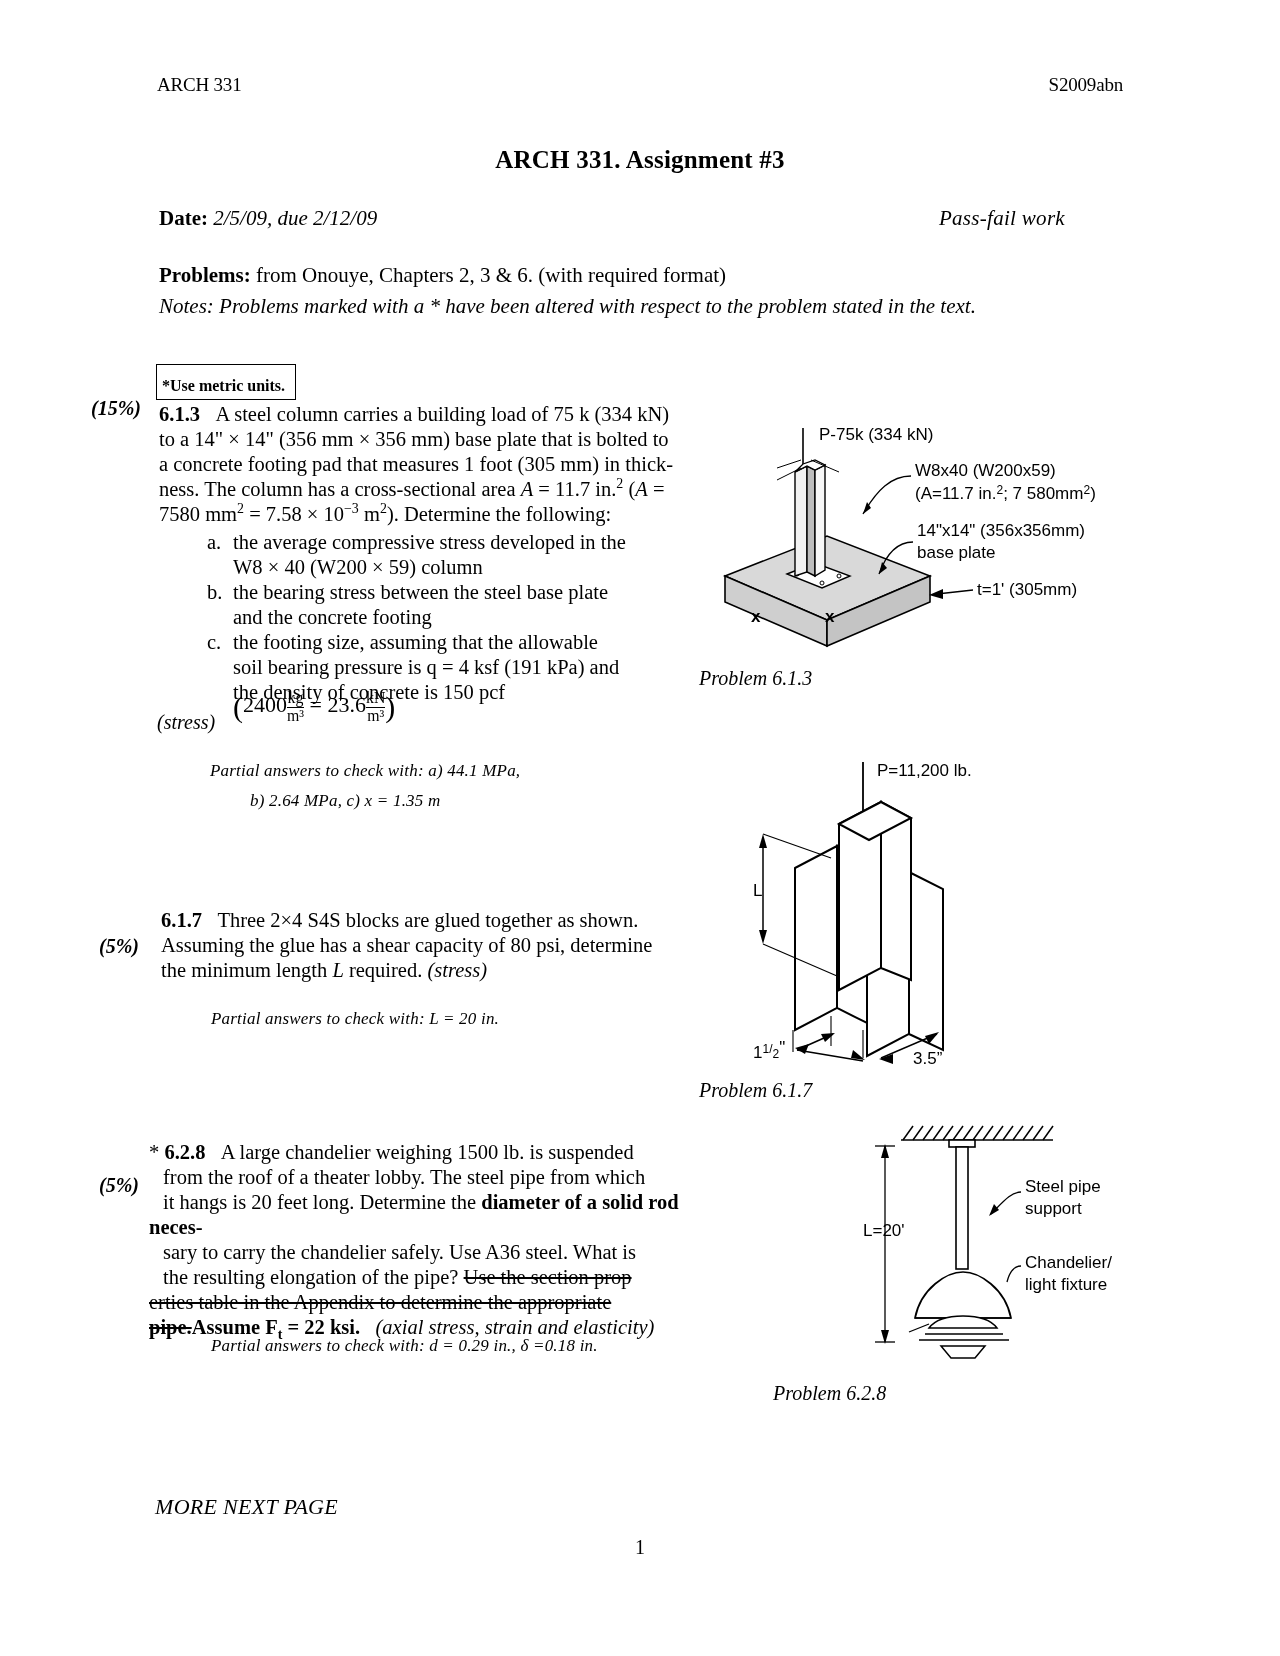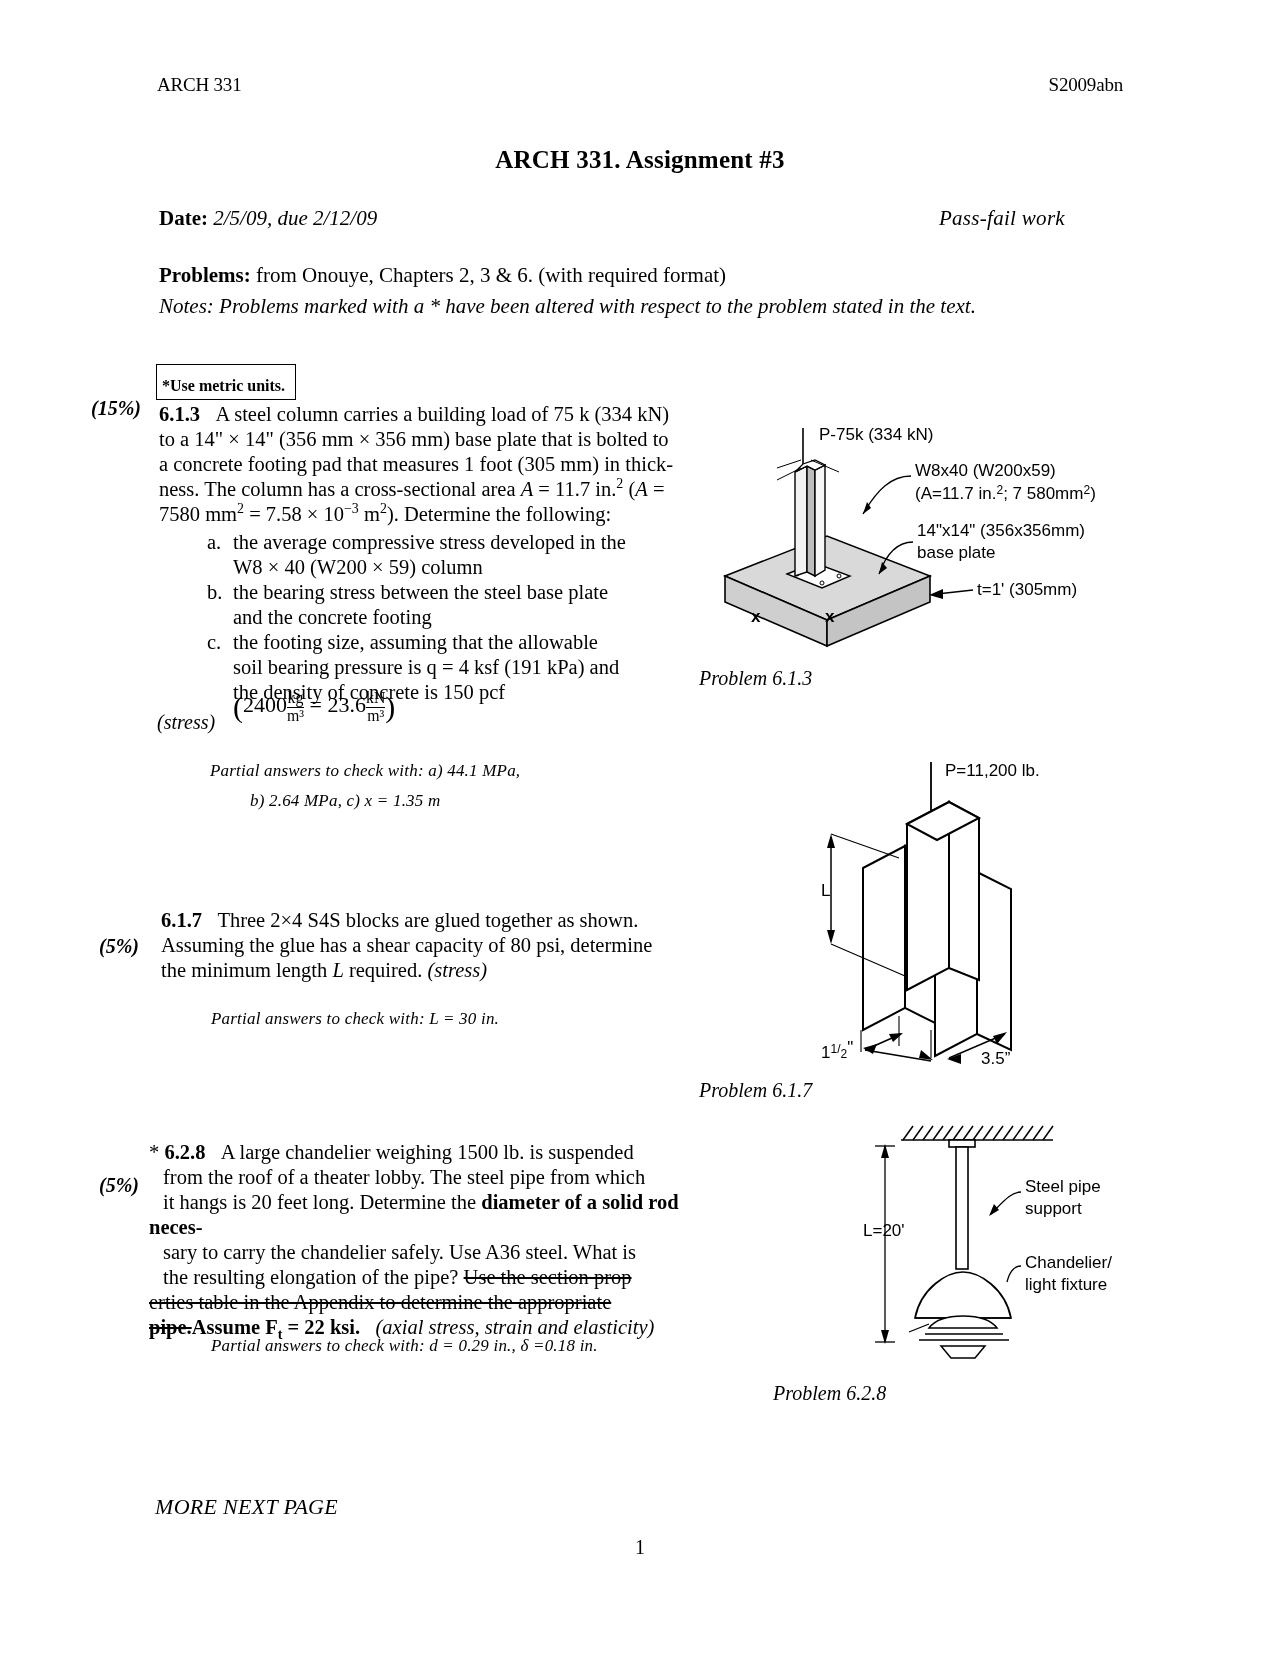--- a/index.html
+++ b/index.html
@@ -296,24 +296,24 @@
 
   <div class="pct" style="top:929px; left:84px;">(5%)</div>
 
   <div class="body-block" style="top:902px; left:146px; width:530px;">
     <span class="bold">6.1.7</span>&nbsp;&nbsp;&nbsp;<span>Three 2×4 S4S blocks are glued together as shown.</span><br>
     <span>Assuming the glue has a shear capacity of 80 psi, determine</span><br>
     <span>the minimum length </span><span class="ital">L</span><span> required.  </span><span class="ital">(stress)</span>
   </div>
 
   <div class="partial" style="top:998px; left:196px;">
-    <span class="c">Partial answers to check with:  L = 30 in.</span>
-  </div>
-
-  <div class="fig" style="top:752px; left:804px;text-align:right;">
+    <span class="c">Partial answers to check with:  L = 20 in.</span>
+  </div>
+
+  <div class="fig" style="top:752px; left:736px;text-align:right;">
     <svg width="300" height="310" viewBox="0 0 300 310">
 
       <line x1="112" y1="4" x2="112" y2="60" stroke="#000" stroke-width="1.8"></line>
       <polygon points="112,72 106,56 118,56" fill="#000"></polygon>
       <text class="fig-label" x="126" y="18">P=11,200 lb.</text>
 
       <polygon points="44,110 86,88 86,250 44,272" fill="#ffffff" stroke="#000" stroke-width="2"></polygon>
       <polygon points="86,88 116,104 116,265 86,250" fill="#ffffff" stroke="#000" stroke-width="2"></polygon>
 
       <polygon points="116,136 158,114 158,276 116,298" fill="#ffffff" stroke="#000" stroke-width="2"></polygon>

